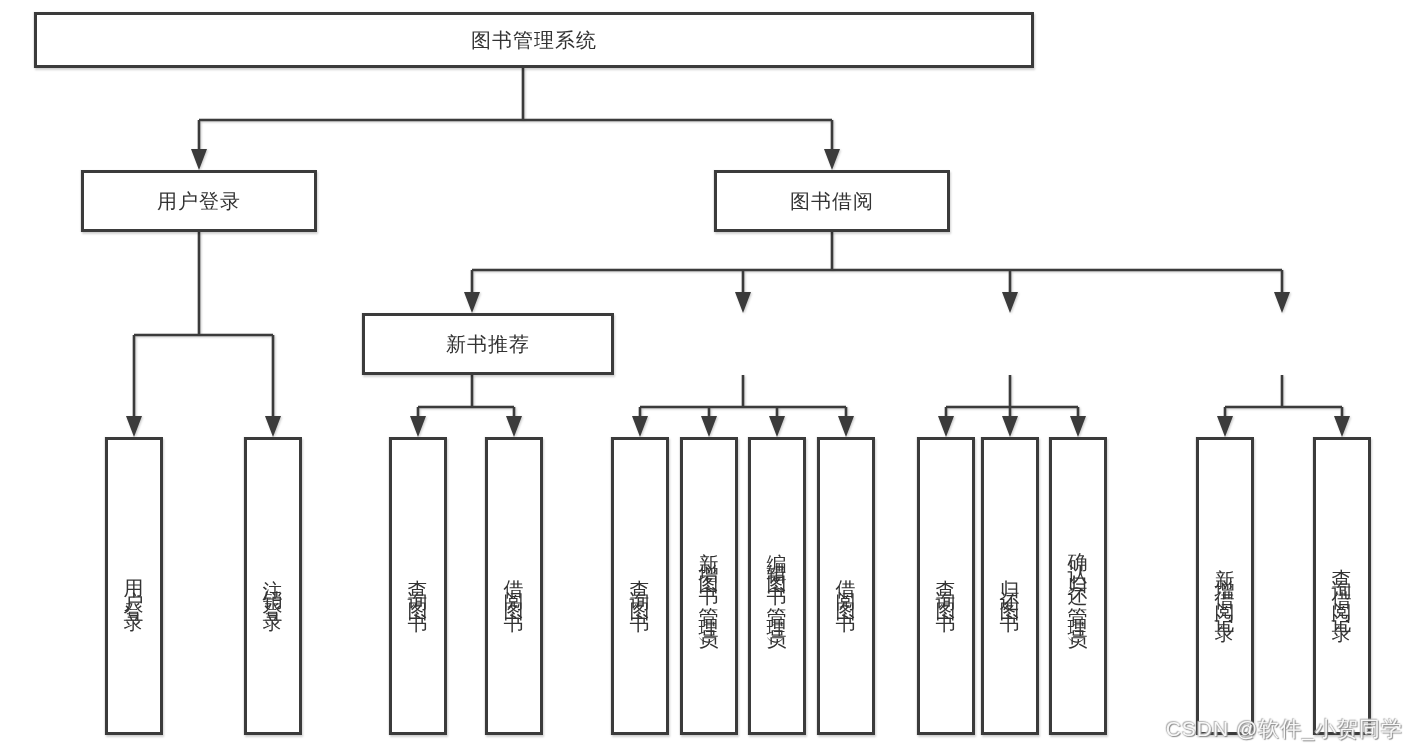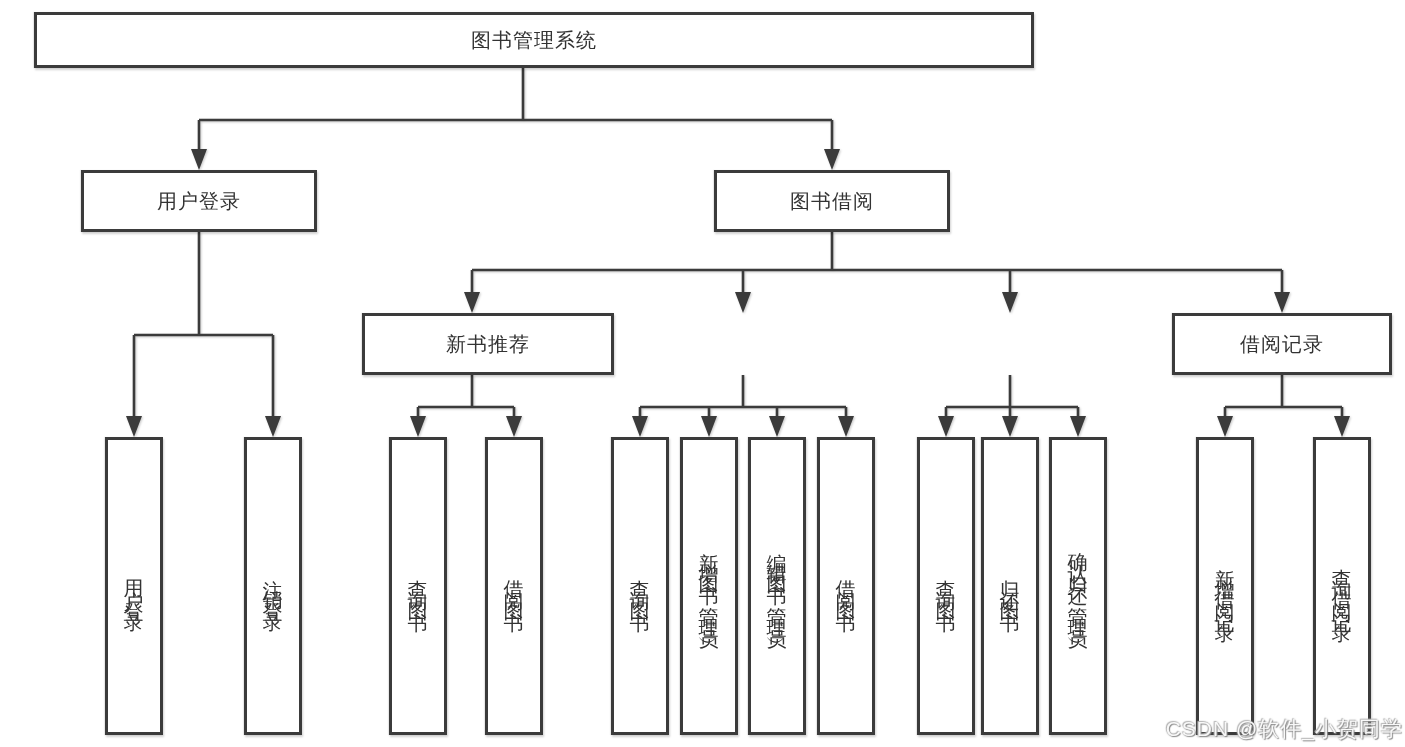--- a/index.html
+++ b/index.html
@@ -82,21 +82,20 @@
          M1070,416 L1086,416 L1078,437 Z
          M1217,416 L1233,416 L1225,437 Z M1334,416 L1350,416 L1342,437 Z"></path>
   </svg>
 
   <div class="node" style="left:34px;top:12px;width:1000px;height:56px">图书管理系统</div>
 
   <div class="node" style="left:81px;top:170px;width:236px;height:62px">用户登录</div>
   <div class="node" style="left:714px;top:170px;width:236px;height:62px">图书借阅</div>
 
   <div class="node" style="left:362px;top:313px;width:252px;height:62px">新书推荐</div>
-  <div class="node" style="left:1172px;top:313px;width:220px;height:62px">借阅记录</div>
 
   <div class="node" style="left:105px;top:437px;width:58px;height:298px">
     <span class="vtext">用户登录</span>
   </div>
   <div class="node" style="left:244px;top:437px;width:58px;height:298px">
     <span class="vtext">注销登录</span>
   </div>
 
   <div class="node" style="left:389px;top:437px;width:58px;height:298px">
     <span class="vtext">查询图书</span>

